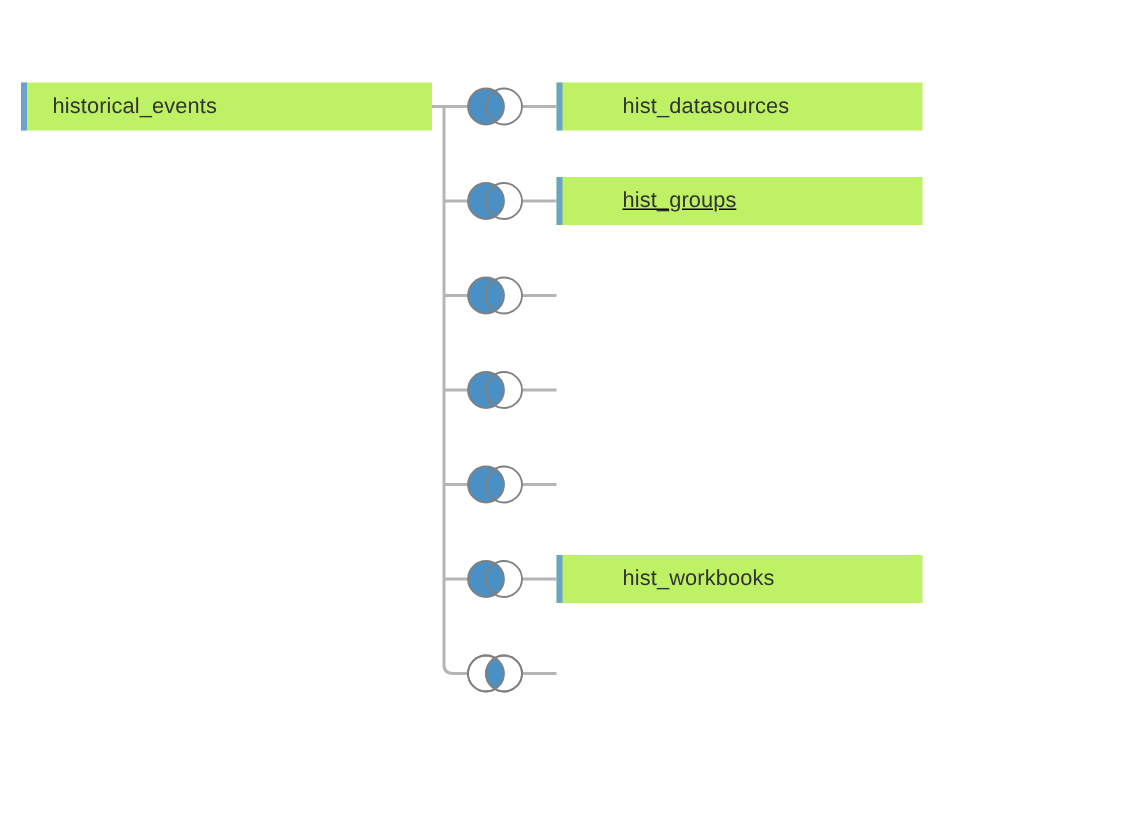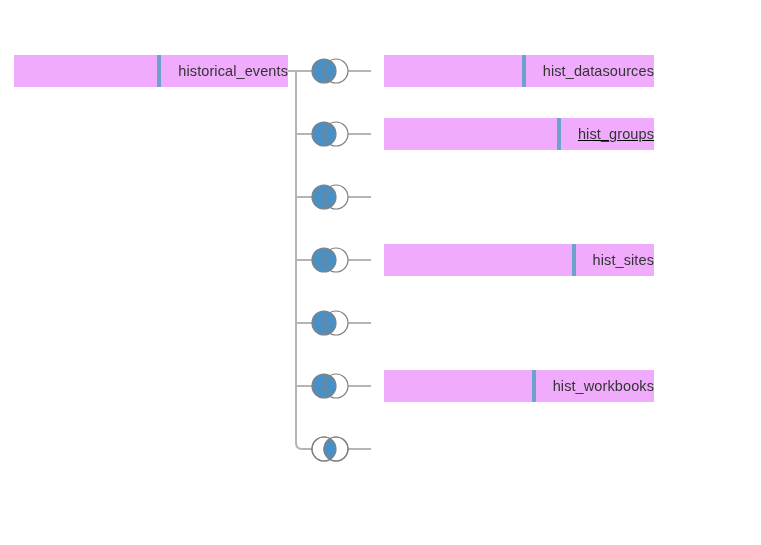--- a/index.html
+++ b/index.html
@@ -30,23 +30,22 @@
     height: 545px;
     pointer-events: none;
   }
 
   
   .pill {
     position: absolute;
     height: 32px;
     display: flex;
     align-items: center;
-    background: #f0abfc;
+    background: #bef264;
     box-sizing: border-box;
-    justify-content: flex-end;
   }
   .pill .accent {
     width: 4px;
     height: 32px;
     flex: 0 0 4px;
     background: #6ba3cc;
   }
   .pill .pill-label {
     font-size: 14.5px;
     color: #333333;
@@ -55,22 +54,23 @@
     white-space: nowrap;
     overflow: hidden;
     text-overflow: ellipsis;
   }
 
   .pill-root {
     left: 14px;
     width: 274px;
   }
   .pill-child {
-    left: 384px;
-    width: 270px;
+    left: 371px;
+    width: 244px;
+    gap: 23px;
   }
 
   
   .join-icon {
     position: absolute;
     width: 40px;
     height: 26px;
     cursor: pointer;
   }
   .join-icon svg {
@@ -139,24 +139,20 @@
       <circle cx="26" cy="13" r="12" fill="#ffffff" fill-opacity="0" stroke="#808080" stroke-width="1.2"></circle>
     </svg>
   </div>
 
   <div class="join-icon" style="left:310px; top:247px;">
     <svg width="40" height="26" viewBox="0 0 40 26" xmlns="http://www.w3.org/2000/svg">
       <circle cx="14" cy="13" r="12" fill="#4a90c4" stroke="#808080" stroke-width="1.2"></circle>
       <circle cx="26" cy="13" r="12" fill="#ffffff" fill-opacity="0" stroke="#808080" stroke-width="1.2"></circle>
     </svg>
   </div>
-  <div class="pill pill-child" style="top:244px;">
-    <span class="accent"></span>
-    <span class="pill-label">hist_sites</span>
-  </div>
 
   <div class="join-icon" style="left:310px; top:310px;">
     <svg width="40" height="26" viewBox="0 0 40 26" xmlns="http://www.w3.org/2000/svg">
       <circle cx="14" cy="13" r="12" fill="#4a90c4" stroke="#808080" stroke-width="1.2"></circle>
       <circle cx="26" cy="13" r="12" fill="#ffffff" fill-opacity="0" stroke="#808080" stroke-width="1.2"></circle>
     </svg>
   </div>
 
   <div class="join-icon" style="left:310px; top:373px;">
     <svg width="40" height="26" viewBox="0 0 40 26" xmlns="http://www.w3.org/2000/svg">

